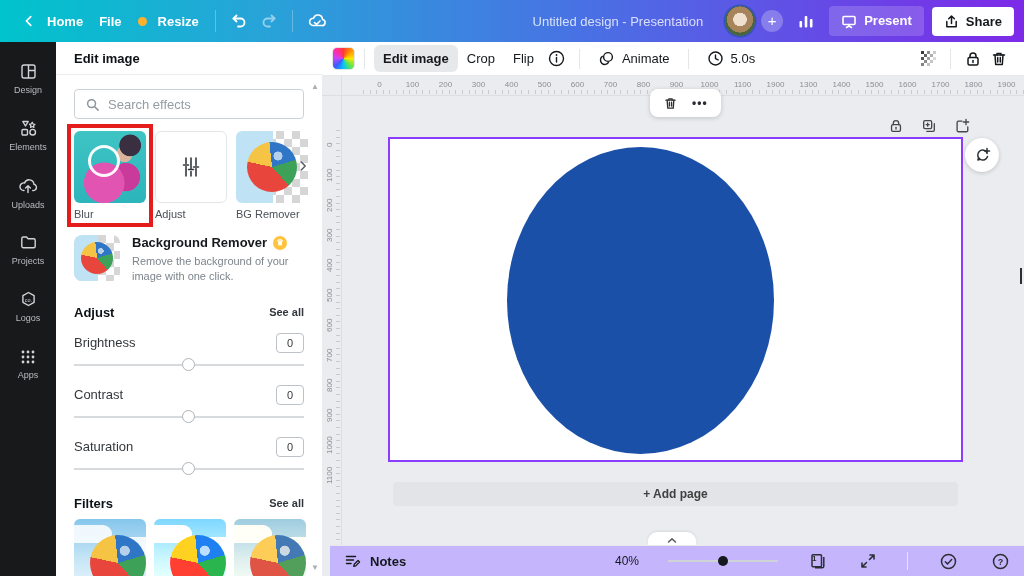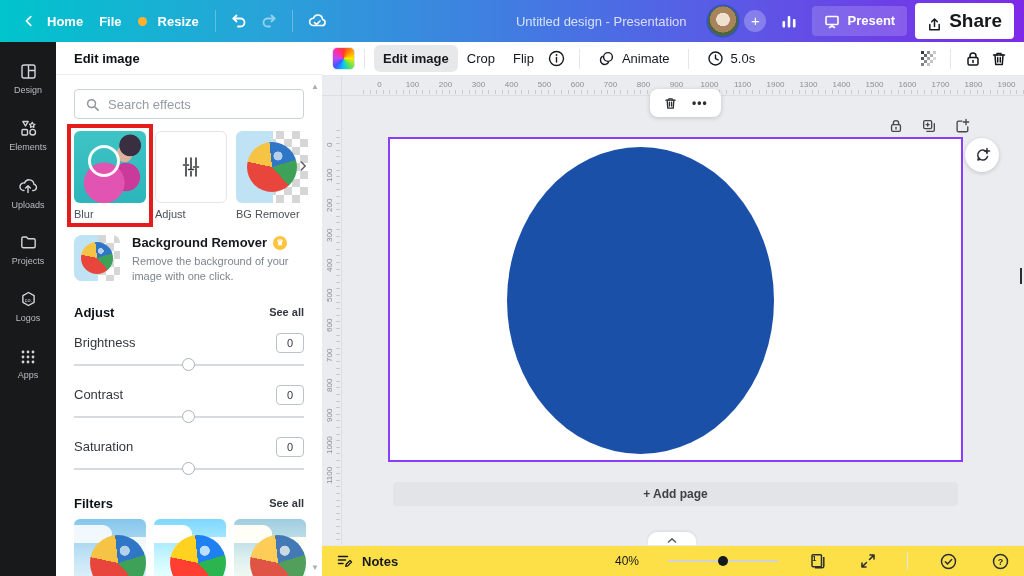--- a/index.html
+++ b/index.html
@@ -20,21 +20,21 @@
   .tb-title { margin-left:auto; font-size:13px; color:rgba(255,255,255,.78); white-space:nowrap; }
   .tb-right { display:flex; align-items:center; margin-left:22px; gap:8px; }
   .avatar { width:30px; height:30px; border-radius:50%; flex:none;
     background:radial-gradient(circle at 50% 45%, #efe0cf 0 30%, #a8845c 31% 58%, #49653c 59% 100%);
     box-shadow:0 0 0 1.5px rgba(20,80,160,.55); }
   .plus-btn { width:22px; height:22px; border-radius:50%; background:rgba(255,255,255,.25); border:none;
     color:#fff; font-size:15px; line-height:20px; cursor:pointer; margin-left:-2px; }
   .present-btn { display:flex; align-items:flex-start; gap:7px; background:rgba(255,255,255,.17); border:none;
     border-radius:4px; color:#fff; font-family:inherit; font-size:13px; font-weight:700; padding:7px 12px; cursor:pointer; }
   .share-btn { display:flex; align-items:flex-end; gap:7px; background:#fff; border:none; border-radius:4px;
-    color:#15191c; font-family:inherit; font-size:19px; font-weight:700; padding:7px 12px; cursor:pointer; }
+    color:#15191c; font-family:inherit; font-size:13px; font-weight:700; padding:7px 12px; cursor:pointer; }
 
   
   .rail { position:absolute; top:42px; left:0; width:56px; height:534px; background:#18191b;
     display:flex; flex-direction:column; align-items:center; padding-top:8px; z-index:20; }
   .rail-item { width:40px; height:57px; display:flex; flex-direction:column; align-items:center; justify-content:center;
     gap:4px; background:none; border:none; cursor:pointer; color:#d2d5d7; }
   .rail-item .lbl { font-size:9px; color:#b9bcbf; font-family:inherit; }
 
   
   .panel { position:absolute; top:42px; left:56px; width:266px; height:534px; background:#fff; z-index:10; }
@@ -141,21 +141,21 @@
   .add-page { position:absolute; left:71px; top:406px; width:565px; height:24px; background:#e2e4e8;
       border:none; border-radius:4px; font-family:inherit; font-size:12px; font-weight:700; color:#404040; cursor:pointer; }
 
   .text-cursor { position:absolute; left:698px; top:192px; width:2px; height:16px; background:#2b2f33; z-index:7; }
 
   .collapse-tab { position:absolute; left:326px; bottom:31px; width:48px; height:13px; background:#fff;
       border:none; border-radius:9px 9px 0 0; box-shadow:0 -1px 3px rgba(0,0,0,.08); cursor:pointer; color:#5b6167;
       display:flex; align-items:flex-end; justify-content:center; z-index:8; }
 
   
-  .bottombar { position:absolute; left:0; right:0; bottom:0; height:31px; background:#fde047; border-top:1px solid #e7e8ea;
+  .bottombar { position:absolute; left:8px; right:0; bottom:0; height:31px; background:#c4b5fd; border-top:1px solid #e7e8ea;
       display:flex; align-items:center; padding:0 12px 0 14px; z-index:9; }
   .notes-btn { display:flex; align-items:center; gap:8px; background:none; border:none; font-family:inherit;
       font-size:13px; font-weight:700; color:#15191d; cursor:pointer; }
   .bb-right { margin-left:auto; display:flex; align-items:center; gap:29px; }
   .zoom-label { font-size:12px; color:#15191d; }
   .zoom-slider { position:relative; width:110px; height:14px; cursor:pointer; }
   .zoom-slider::before { content:''; position:absolute; left:0; right:0; top:6px; height:2px; background:#cfd3d6; }
   .zoom-knob { position:absolute; left:45%; top:2px; width:10px; height:10px; border-radius:50%; background:#15191d; }
   .bb-icon { background:none; border:none; cursor:pointer; color:#2b2f33; display:flex; align-items:center; padding:2px; position:relative; }
   .bb-div { width:1px; height:18px; background:#e4e6e8; }

